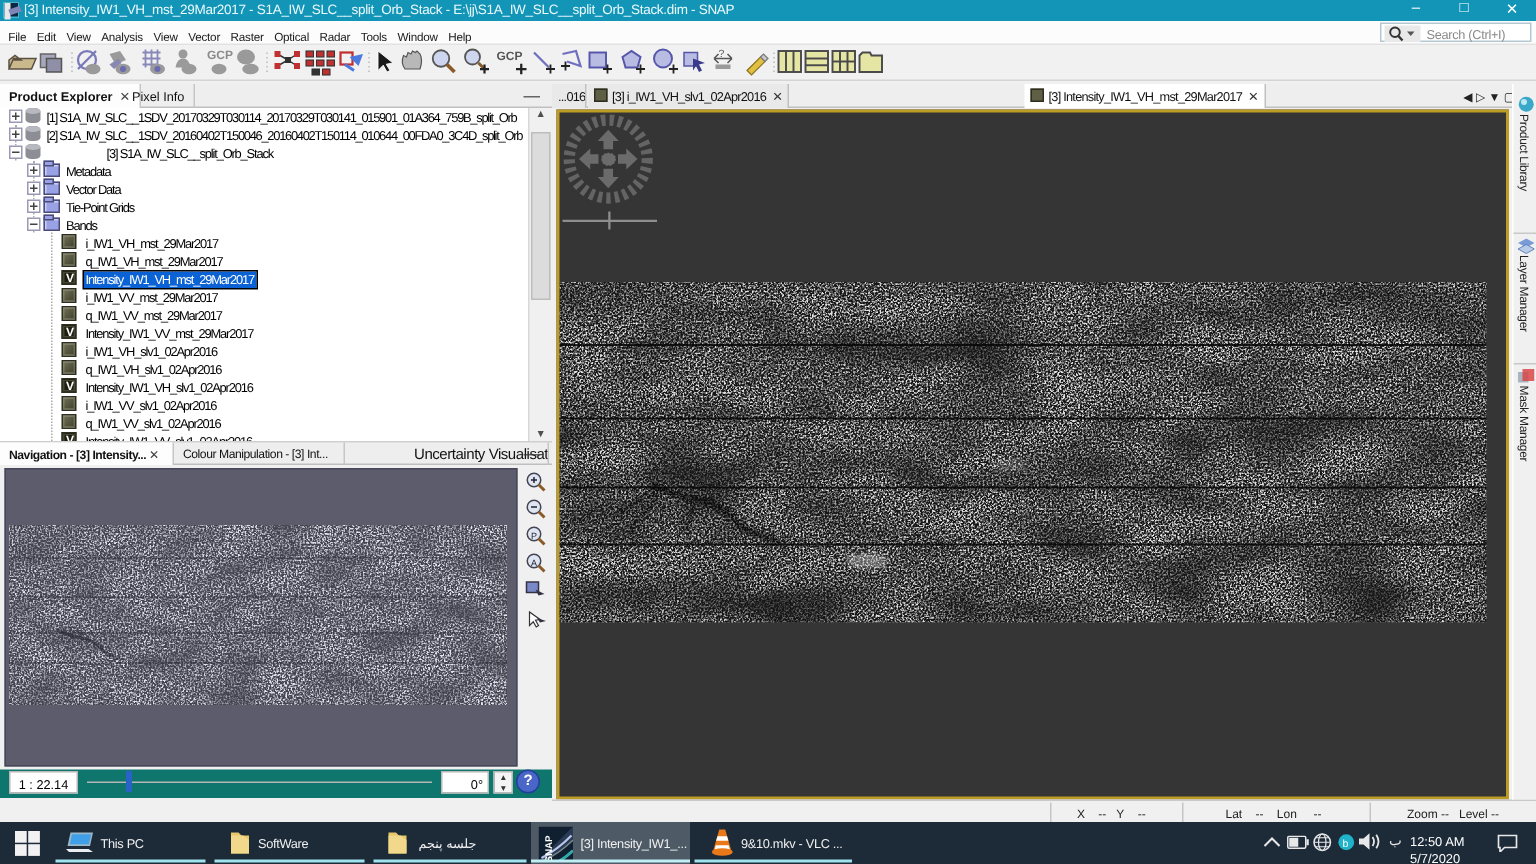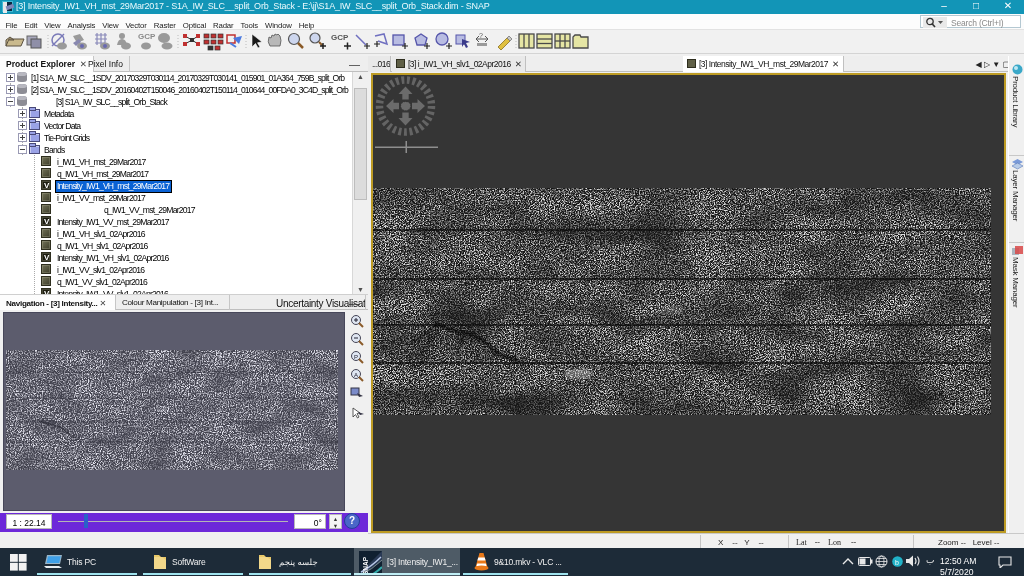--- a/index.html
+++ b/index.html
@@ -42,21 +42,21 @@
 .selrow{background:#0a62d4;color:#fff;outline:1px solid #000;}
 #treescroll{left:352px;top:72px;width:16px;height:222px;background:#f0f0f0;border-left:1px solid #d8d8d8;}
 #treescroll .thumb{position:absolute;left:1px;top:16px;width:13px;height:112px;background:#dcdcdc;border:1px solid #bdbdbd;}
 #treescroll .ar{position:absolute;left:4px;font-size:7px;color:#505050;}
 
 #navtabs{left:0;top:294px;width:368px;height:16px;background:#eeeeee;border-bottom:1px solid #bfbfbf;border-top:1px solid #cfcfcf;}
 #navpanel{left:0;top:310px;width:368px;height:222px;background:#f0f0f0;}
 #navdark{left:3px;top:2px;width:342px;height:199px;background:#5c5c6d;border:1px solid #47475a;}
 #navthumb{left:6px;top:40px;width:332px;height:120px;}
 #navbtns{left:348px;top:3px;width:18px;height:120px;}
-#navctl{left:0px;top:203px;width:368px;height:19px;background:#6d28d9;}
+#navctl{left:0px;top:203px;width:368px;height:19px;background:#0f766e;}
 #scalebox{left:6px;top:1px;width:46px;height:15px;background:#fff;border:1px solid #b8b8b8;font-size:8.5px;text-align:center;padding-top:3px;}
 #rotbox{left:294px;top:1px;width:32px;height:15px;background:#fff;border:1px solid #b8b8b8;font-size:8.5px;text-align:right;padding:3px 3px 0 0;}
 
 #doctabs{left:368px;top:56px;width:656px;height:16px;background:#eeeeee;border-bottom:1px solid #bfbfbf;}
 .dtab{position:absolute;top:0;height:16px;font-size:8.5px;letter-spacing:-0.5px;color:#111;padding:3px 4px 0 4px;border-right:1px solid #c0c0c0;background:#e9e9e9;white-space:nowrap;}
 .dtab.active{background:#ffffff;}
 .dtab .di{display:inline-block;width:9px;height:9px;background:#5f5f46;border:1px solid #2e2e1e;margin-right:3px;vertical-align:-1px;}
 .dtab .x{color:#333;margin-left:4px;}
 #docview{left:371px;top:73px;width:635px;height:460px;background:#353535;border:2px solid #bd9b24;}
 #sarimg{left:0px;top:113px;width:618px;height:227px;}
@@ -224,21 +224,21 @@
       <span class="lbl" style="left:31px;letter-spacing:-0.85px;">[1]&nbsp;S1A_IW_SLC__1SDV_20170329T030114_20170329T030141_015901_01A364_759B_split_Orb</span>
     </div>
 <div class="trow" style="left:0;top:12px;">
       <span class="exp plus" style="left:6px;"></span>
       <span class="dbicon" style="left:17px;"></span>
       <span class="lbl" style="left:31px;letter-spacing:-0.85px;">[2]&nbsp;S1A_IW_SLC__1SDV_20160402T150046_20160402T150114_010644_00FDA0_3C4D_split_Orb</span>
     </div>
 <div class="trow" style="left:0;top:24px;">
       <span class="exp" style="left:6px;"></span>
       <span class="dbicon" style="left:17px;"></span>
-      <span class="lbl" style="left:24px;padding-left:32px;">[3]&nbsp;S1A_IW_SLC__split_Orb_Stack</span>
+      <span class="lbl" style="left:39px;padding-left:32px;">[3]&nbsp;S1A_IW_SLC__split_Orb_Stack</span>
     </div>
 <div class="trow" style="left:0;top:36px;">
       <span class="exp plus" style="left:18px;"></span>
       <span class="fold" style="left:29px;"></span>
       <span class="lbl" style="left:44px;">Metadata</span>
     </div>
 <div class="trow" style="left:0;top:48px;">
       <span class="exp plus" style="left:18px;"></span>
       <span class="fold" style="left:29px;"></span>
       <span class="lbl" style="left:44px;">Vector Data</span>
@@ -264,21 +264,21 @@
 <div class="trow" style="left:0;top:108px;">
       <span class="bicon v" style="left:41px;"></span>
       <span class="lbl selrow" style="left:56px;padding:0 2px 1px 1px;">Intensity_IW1_VH_mst_29Mar2017</span>
     </div>
 <div class="trow" style="left:0;top:120px;">
       <span class="bicon" style="left:41px;"></span>
       <span class="lbl" style="left:57px;">i_IW1_VV_mst_29Mar2017</span>
     </div>
 <div class="trow" style="left:0;top:132px;">
       <span class="bicon" style="left:41px;"></span>
-      <span class="lbl" style="left:57px;margin-left:47px;">q_IW1_VV_mst_29Mar2017</span>
+      <span class="lbl" style="left:57px;">q_IW1_VV_mst_29Mar2017</span>
     </div>
 <div class="trow" style="left:0;top:144px;">
       <span class="bicon v" style="left:41px;"></span>
       <span class="lbl" style="left:57px;">Intensity_IW1_VV_mst_29Mar2017</span>
     </div>
 <div class="trow" style="left:0;top:156px;">
       <span class="bicon" style="left:41px;"></span>
       <span class="lbl" style="left:57px;">i_IW1_VH_slv1_02Apr2016</span>
     </div>
 <div class="trow" style="left:0;top:168px;">
@@ -428,21 +428,21 @@
       <path d="M60 134 q14 8 28 10 q16 2 28 14 q10 10 22 12 l8 4" stroke="#000" stroke-width="3.5" fill="none" opacity="0.75"></path>
       <path d="M64 138 l-26 18 M66 140 l-20 28 M90 146 l-6 22" stroke="#000" stroke-width="2" fill="none" opacity="0.6"></path>
       <ellipse cx="205" cy="186" rx="14" ry="5" fill="#cccccc" opacity="0.4"></ellipse>
       <ellipse cx="300" cy="122" rx="12" ry="4" fill="#aaaaaa" opacity="0.25"></ellipse>
     </g>
   </svg>
 </div>
 
 <div class="abs" id="statusbar">
   <div class="abs" style="left:350px;top:4px;">X&nbsp;&nbsp;&nbsp;&nbsp;--&nbsp;&nbsp;&nbsp;Y&nbsp;&nbsp;&nbsp;&nbsp;--</div>
-  <div class="abs" style="left:428px;top:4px;font-family:Liberation Serif, serif;">Lat&nbsp;&nbsp;&nbsp;&nbsp;--&nbsp;&nbsp;&nbsp;&nbsp;Lon&nbsp;&nbsp;&nbsp;&nbsp;&nbsp;--</div>
+  <div class="abs" style="left:449px;top:4px;">Lat&nbsp;&nbsp;&nbsp;&nbsp;--&nbsp;&nbsp;&nbsp;&nbsp;Lon&nbsp;&nbsp;&nbsp;&nbsp;&nbsp;--</div>
   <div class="abs" style="left:570px;top:4px;">Zoom&nbsp;--&nbsp;&nbsp;&nbsp;Level&nbsp;--</div>
   <div class="abs" style="left:332px;top:1px;width:1px;height:13px;background:#c5c5c5;"></div>
   <div class="abs" style="left:420px;top:1px;width:1px;height:13px;background:#c5c5c5;"></div>
   <div class="abs" style="left:545px;top:1px;width:1px;height:13px;background:#c5c5c5;"></div>
 </div>
 
 <div class="abs" id="rightbar">
   <div class="vtab" style="top:6px;height:90px;">
       <svg style="position:absolute;left:3px;top:2px;" width="11" height="11">
         <circle cx="5.5" cy="5.5" r="5" fill="#3aa8c8"></circle>

